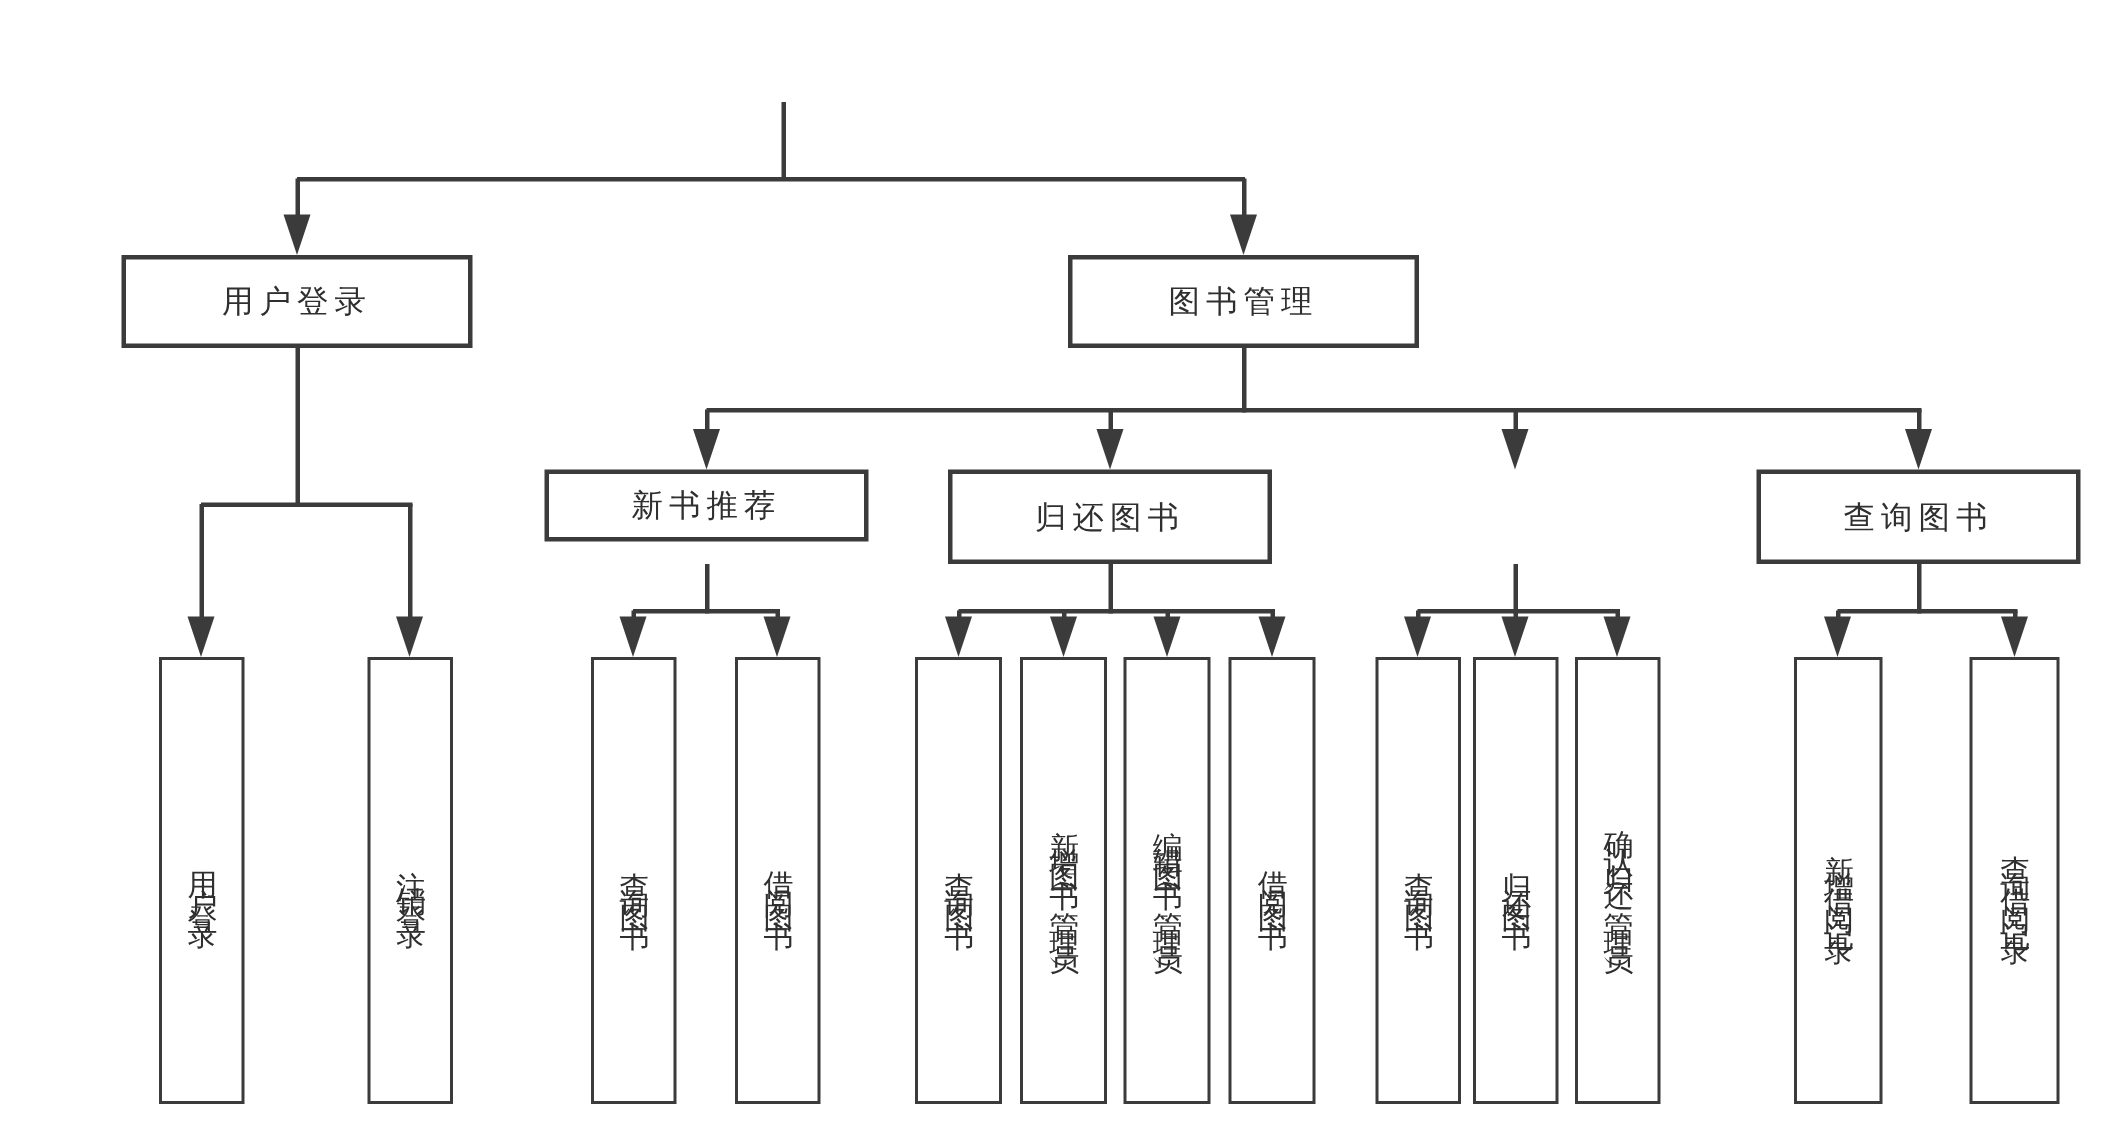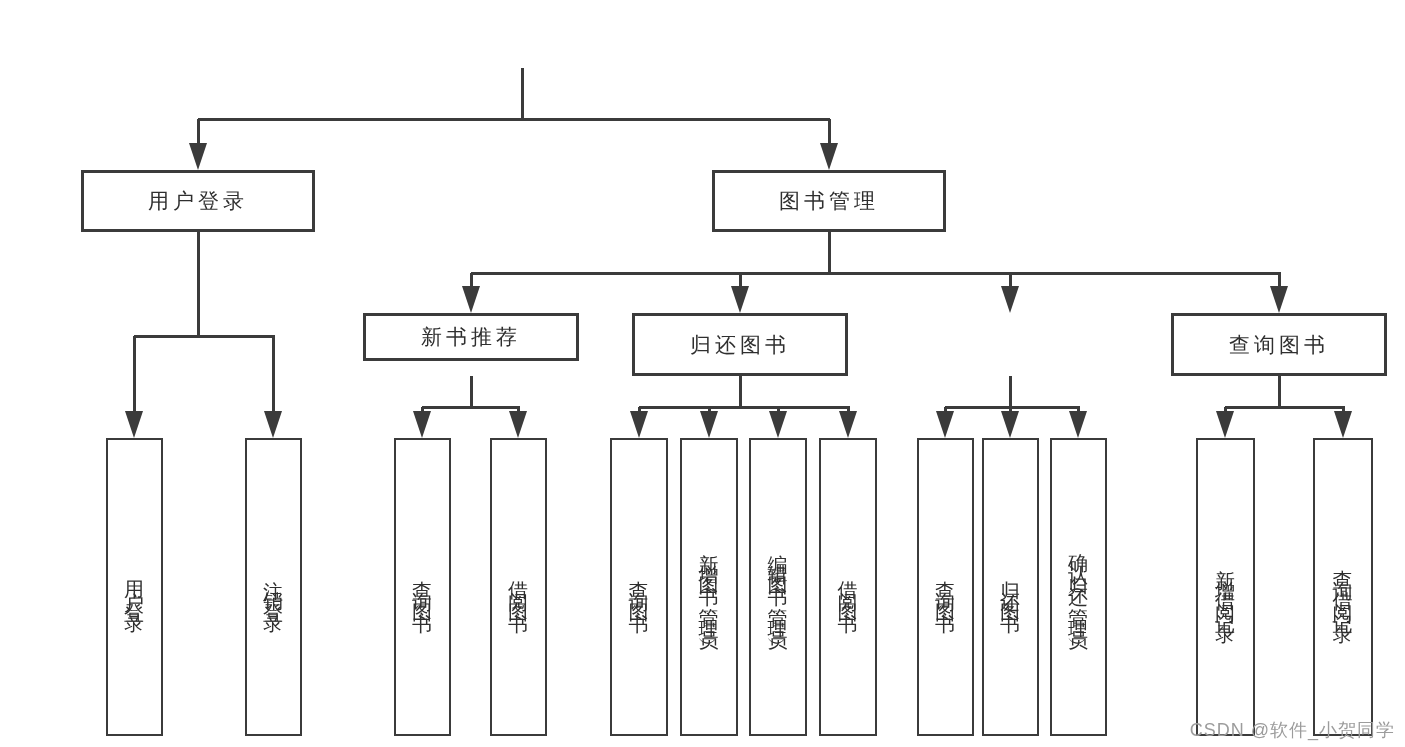--- a/index.html
+++ b/index.html
@@ -114,21 +114,20 @@
     <span class="vtext">确认归还（管理员）</span>
   </div>
 
   <div class="node leaf" style="left:1196px;top:438px;width:59px;height:298px;">
     <span class="vtext">新增借阅记录</span>
   </div>
   <div class="node leaf" style="left:1313px;top:438px;width:60px;height:298px;">
     <span class="vtext">查询借阅记录</span>
   </div>
 
-  <div id="watermark">CSDN @软件_小贺同学</div>
 <div class="stem" style="left: 520.5px; top: 68px; width: 3px; height: 52px;"></div>
     <div class="stem" style="left: 196.5px; top: 232px; width: 3px; height: 106px;"></div>
     <div class="stem" style="left: 827.5px; top: 232px; width: 3px; height: 43px;"></div>
     <div class="stem" style="left: 469.5px; top: 376px; width: 3px; height: 33px;"></div>
     <div class="stem" style="left: 738.5px; top: 376px; width: 3px; height: 33px;"></div>
     <div class="stem" style="left: 1008.5px; top: 376px; width: 3px; height: 33px;"></div>
     <div class="stem" style="left: 1277.5px; top: 376px; width: 3px; height: 33px;"></div>
     <div class="rail" style="left: 198px; top: 117.5px; width: 632px; height: 3px;"></div>
     <div class="rail" style="left: 134px; top: 334.5px; width: 141px; height: 3px;"></div>
     <div class="rail" style="left: 471px; top: 271.5px; width: 810px; height: 3px;"></div>

